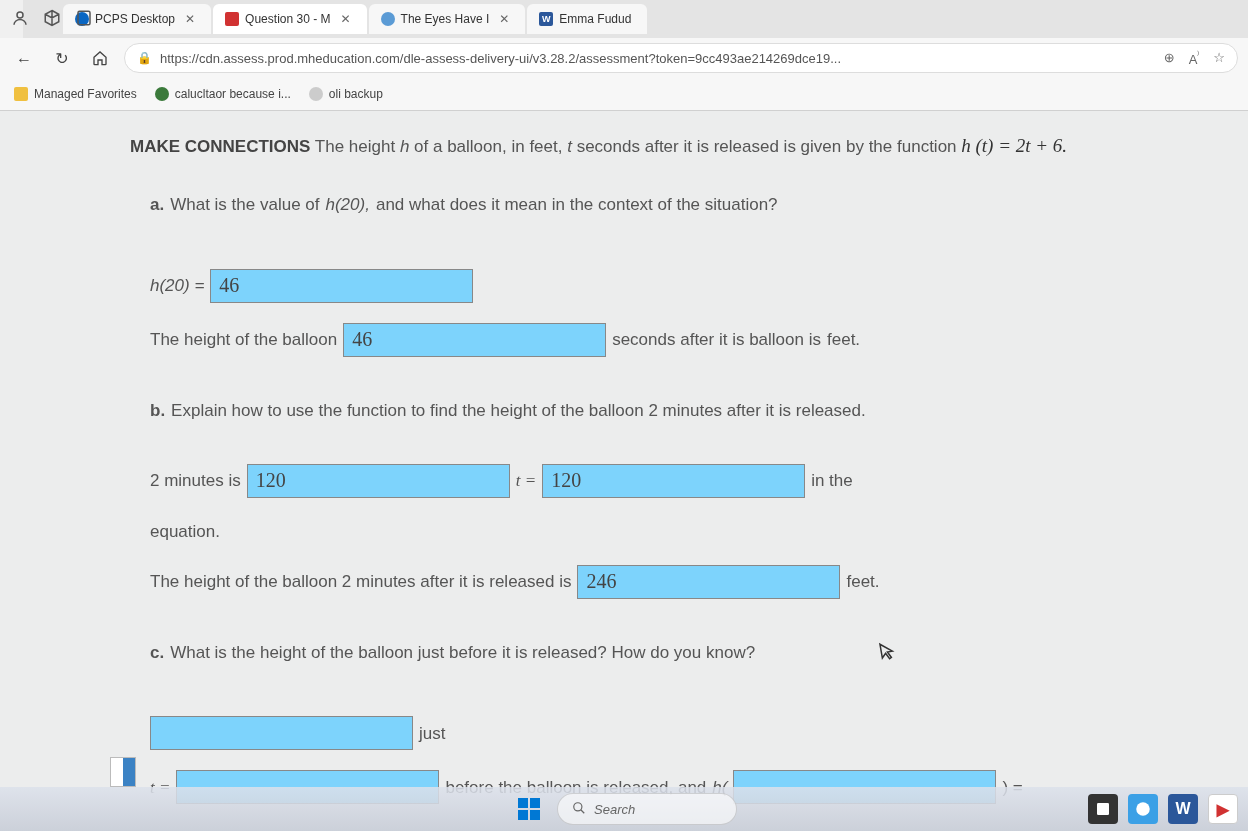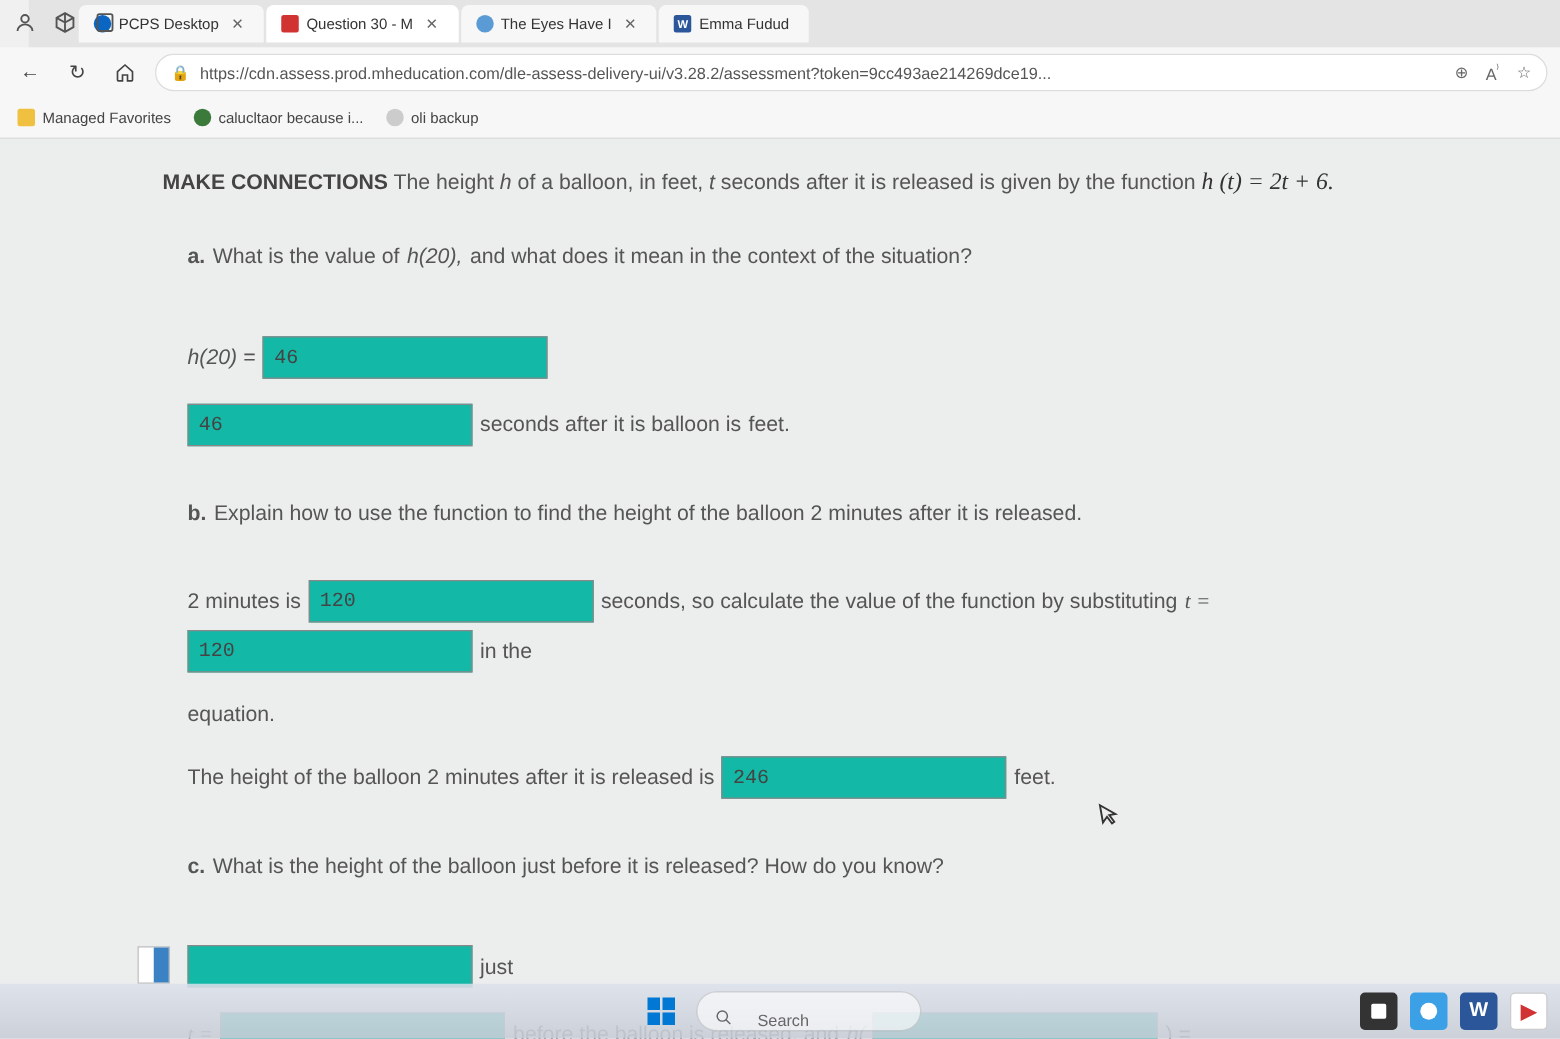--- a/index.html
+++ b/index.html
@@ -135,27 +135,27 @@
     }
     .heading-line {
       margin-bottom: 30px;
     }
     .heading-line b { font-weight: bold; color: #444; }
     .q { margin-bottom: 40px; margin-left: 20px; }
     .q-label { font-weight: bold; }
     .line { margin-bottom: 20px; display: flex; align-items: center; flex-wrap: wrap; gap: 6px; }
     .input-box {
       border: 1px solid #888;
-      background: #14b8a6;
+      background: #7dd3fc;
       height: 34px;
       padding: 4px 8px;
-      font-size: 16px;
+      font-size: 20px;
       color: #444;
       min-width: 160px;
-      font-family: Liberation Mono, monospace;
+      font-family: Liberation Serif, serif;
     }
     .input-box.narrow { min-width: 140px; }
     .input-box.wide { min-width: 180px; }
     .italic { font-style: italic; }
     .eq {
       font-family: 'Cambria Math', 'Times New Roman', serif;
       font-style: italic;
     }
     .cursor-pointer {
       position: absolute;
@@ -179,30 +179,31 @@
     }
     .tb-item {
       width: 36px; height: 36px;
       display: flex;
       align-items: center;
       justify-content: center;
       border-radius: 4px;
     }
     .search-box {
       display: flex;
-      align-items: flex-end;
+      align-items: center;
       background: rgba(255,255,255,0.6);
       border: 1px solid rgba(0,0,0,0.15);
       border-radius: 18px;
       height: 32px;
       padding: 0 14px;
-      gap: 20px;
+      gap: 8px;
       font-size: 13px;
       color: #666;
       min-width: 180px;
+      font-style: italic;
     }
     .win-logo {
       display: grid;
       grid-template-columns: 1fr 1fr;
       grid-template-rows: 1fr 1fr;
       gap: 2px;
       width: 22px; height: 22px;
     }
     .win-logo div { background: #0078d4; }
     .tb-right {
@@ -323,36 +324,36 @@
         <span> What is the value of </span>
         <span class="italic">h(20),</span>
         <span> and what does it mean in the context of the situation?</span>
     </div>
     <div style="height:30px"></div>
     <div class="line">
       <span class="italic">h(20) = </span>
       <input class="input-box narrow" value="46" style="">
     </div>
     <div class="line">
+      <span>The height of the balloon </span>
       <input class="input-box narrow" value="46" style="">
       <span> seconds after it is balloon is </span>
       <span> feet.</span>
     </div>
   </div>
 
   <div class="q">
     <div class="line">
       <span class="q-label">b.</span>
         <span> Explain how to use the function to find the height of the balloon 2 minutes after it is released.</span>
     </div>
     <div style="height:20px"></div>
     <div class="line">
       <span>2 minutes is </span>
       <input class="input-box narrow" value="120" style="">
-      <span> seconds, so calculate the value of the function by substituting </span>
       <span class="eq">t = </span>
       <input class="input-box wide" value="120" style="">
       <span> in the</span>
     </div>
     <div class="line">
       <span>equation.</span>
     </div>
     <div class="line">
       <span>The height of the balloon 2 minutes after it is released is </span>
       <input class="input-box wide" value="246" style="">

